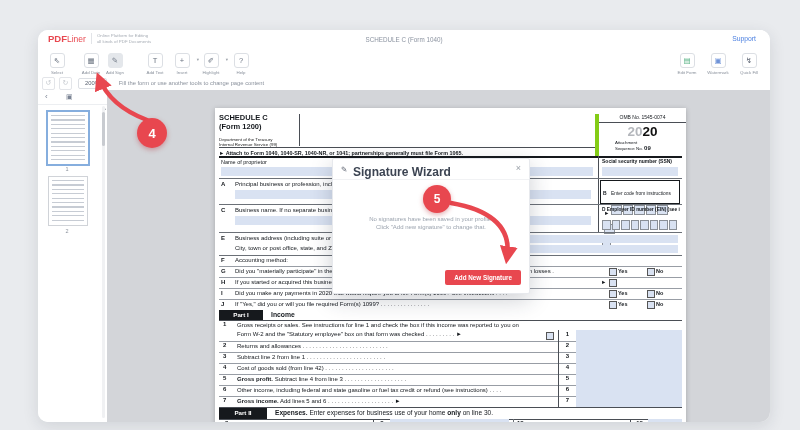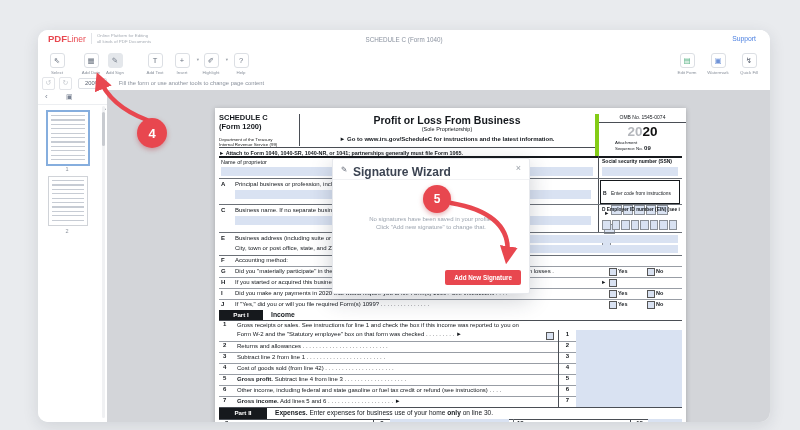--- a/index.html
+++ b/index.html
@@ -175,25 +175,20 @@
 
     <div class="docarea">
       <div class="page">
 
         <div class="abs" style="left:4px;top:6px;width:80px;height:32px;border-right:1px solid #4a4e55;">
           <div class="b" style="font-size:7.5px;">SCHEDULE C</div>
           <div class="b" style="font-size:7.5px;">(Form 1200)</div>
           <div class="f45" style="margin-top:5px;color:#222;">Department of the Treasury</div>
           <div class="f45" style="color:#222;">Internal Revenue Service (99)</div>
         </div>
-        <div class="abs" style="left:84px;top:6px;width:296px;text-align:center;">
-          <div class="b" style="font-size:10.5px;">Profit or Loss From Business</div>
-          <div class="f55">(Sole Proprietorship)</div>
-          <div class="b f6" style="margin-top:3px;">► Go to www.irs.gov/ScheduleC for instructions and the latest information.</div>
-        </div>
         <div class="abs b nw" style="left:4px;top:39px;width:376px;height:9px;border-top:1px solid #4a4e55;font-size:5.4px;padding-top:1.5px;">► Attach to Form 1040, 1040-SR, 1040-NR, or 1041; partnerships generally must file Form 1065.</div>
         <div class="abs" style="left:380px;top:6px;width:87px;height:42px;border-left:4px solid #84cc16;">
           <div class="f5" style="text-align:center;border-bottom:1px solid #4a4e55;padding:1px 0;">OMB No. 1545-0074</div>
           <div style="text-align:center;font-size:13.5px;font-weight:bold;margin-top:1px;">
             <span style="color:#b4b7bc;">20</span><span style="color:#111;">20</span>
           </div>
           <div class="f45" style="margin-left:16px;">Attachment</div>
           <div class="f45" style="margin-left:16px;"><span>Sequence No. </span><span class="b" style="font-size:6px;">09</span></div>
         </div>
         <div class="abs" style="left:4px;top:48px;width:463px;border-top:2px solid #16191d;"></div>

